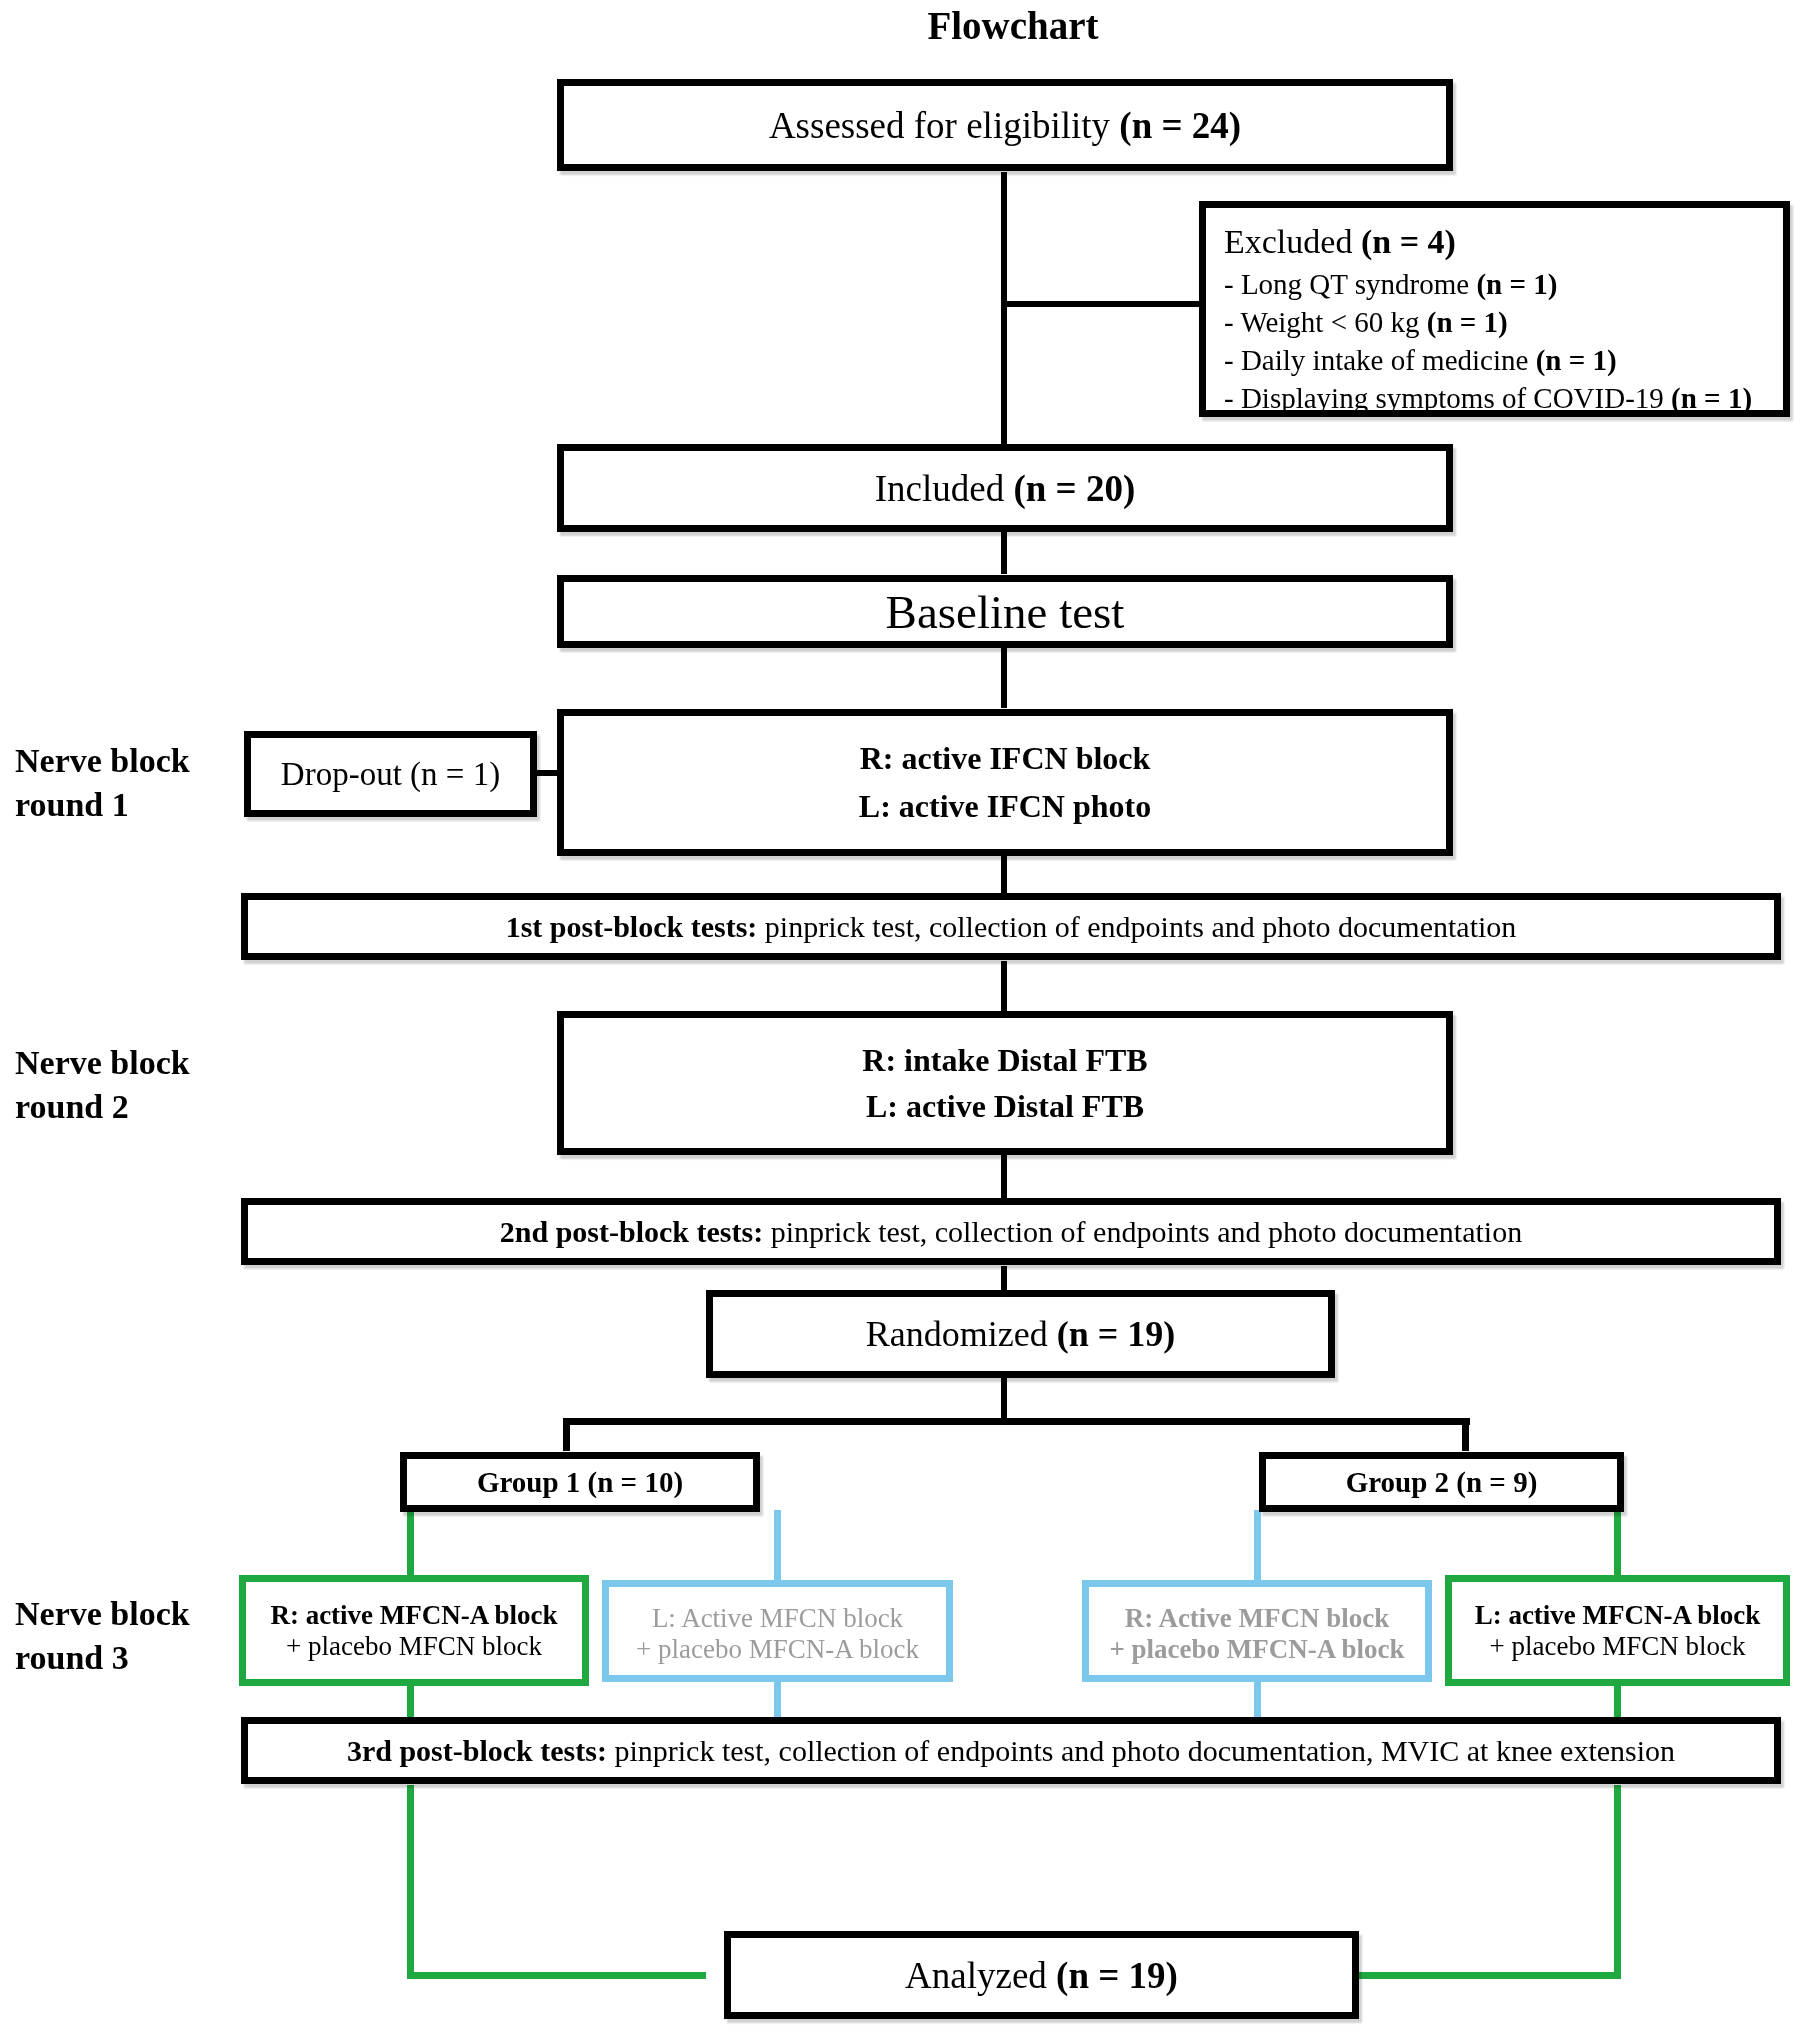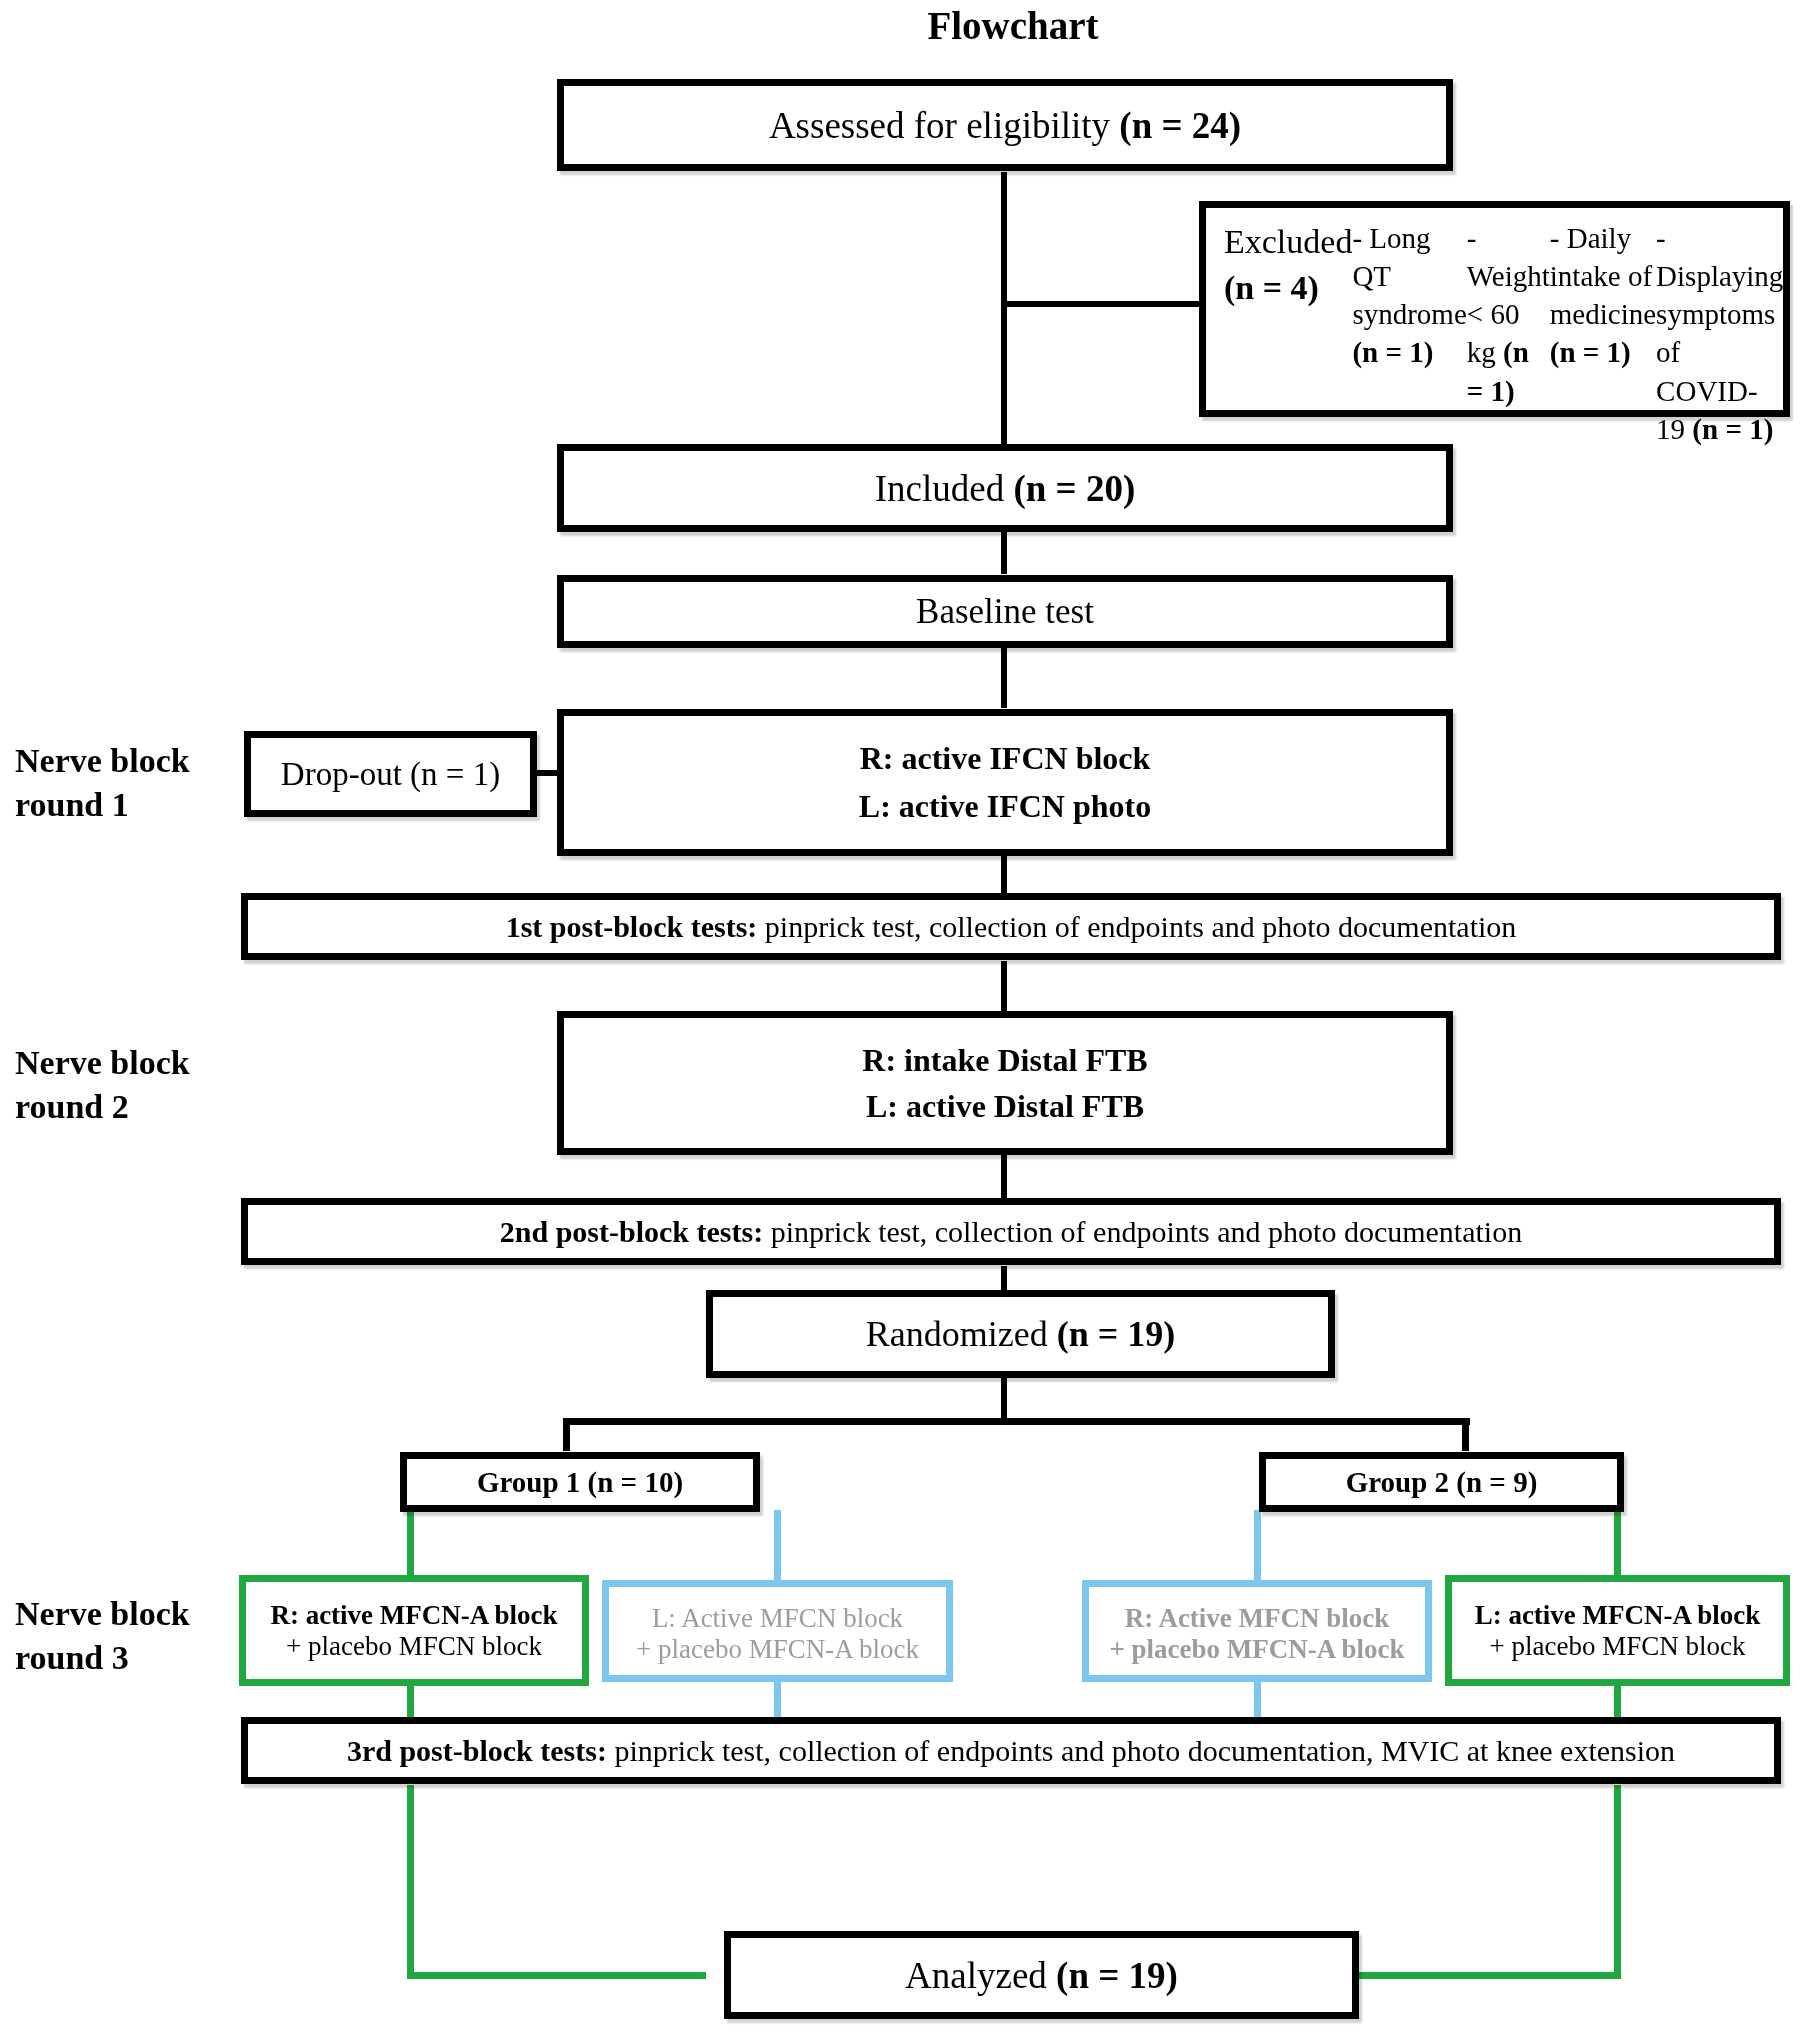--- a/index.html
+++ b/index.html
@@ -31,21 +31,21 @@
   .side-label{
     position:absolute;font-size:34px;font-weight:bold;line-height:1.28;
     text-align:left;white-space:nowrap;
   }
   .two-line{
     flex-direction:column;justify-content:space-around;
     padding:19px 0;
   }
   .excl{
     align-items:flex-start;justify-content:flex-start;
-    flex-direction:row;text-align:left;
+    flex-direction:column;text-align:left;
     padding:10.7px 18px;
   }
   .excl .hd{font-size:34px;line-height:1.35;}
   .excl .it{font-size:29px;line-height:1.32;}
   .graytext{color:var(--gray_text);}
 </style>
 </head>
 <body>
 
 <div id="canvas">
@@ -101,21 +101,21 @@
     <div class="it"><span>- Long QT syndrome </span><span class="b">(n = 1)</span></div>
     <div class="it"><span>- Weight &lt; 60 kg </span><span class="b">(n = 1)</span></div>
     <div class="it"><span>- Daily intake of medicine </span><span class="b">(n = 1)</span></div>
     <div class="it"><span>- Displaying symptoms of COVID-19 </span><span class="b">(n = 1)</span></div>
   </div>
 
   <div class="box" style="left:557px;top:444px;width:896px;height:88px;font-size:37px;">
     <span><span>Included </span><span class="b">(n = 20)</span></span>
   </div>
 
-  <div class="box" style="left:557px;top:575px;width:896px;height:73px;font-size:35px;">
+  <div class="box" style="left:557px;top:575px;width:896px;height:73px;font-size:47px;">
     <span>Baseline test</span>
   </div>
 
   <div class="box" style="left:244px;top:731px;width:293px;height:86px;font-size:33px;">
     <span>Drop-out (n = 1)</span>
   </div>
 
   <div class="box two-line" style="left:557px;top:709px;width:896px;height:147px;font-size:32px;font-weight:bold;">
     <div>R: active IFCN block</div>
     <div>L: active IFCN photo</div>

